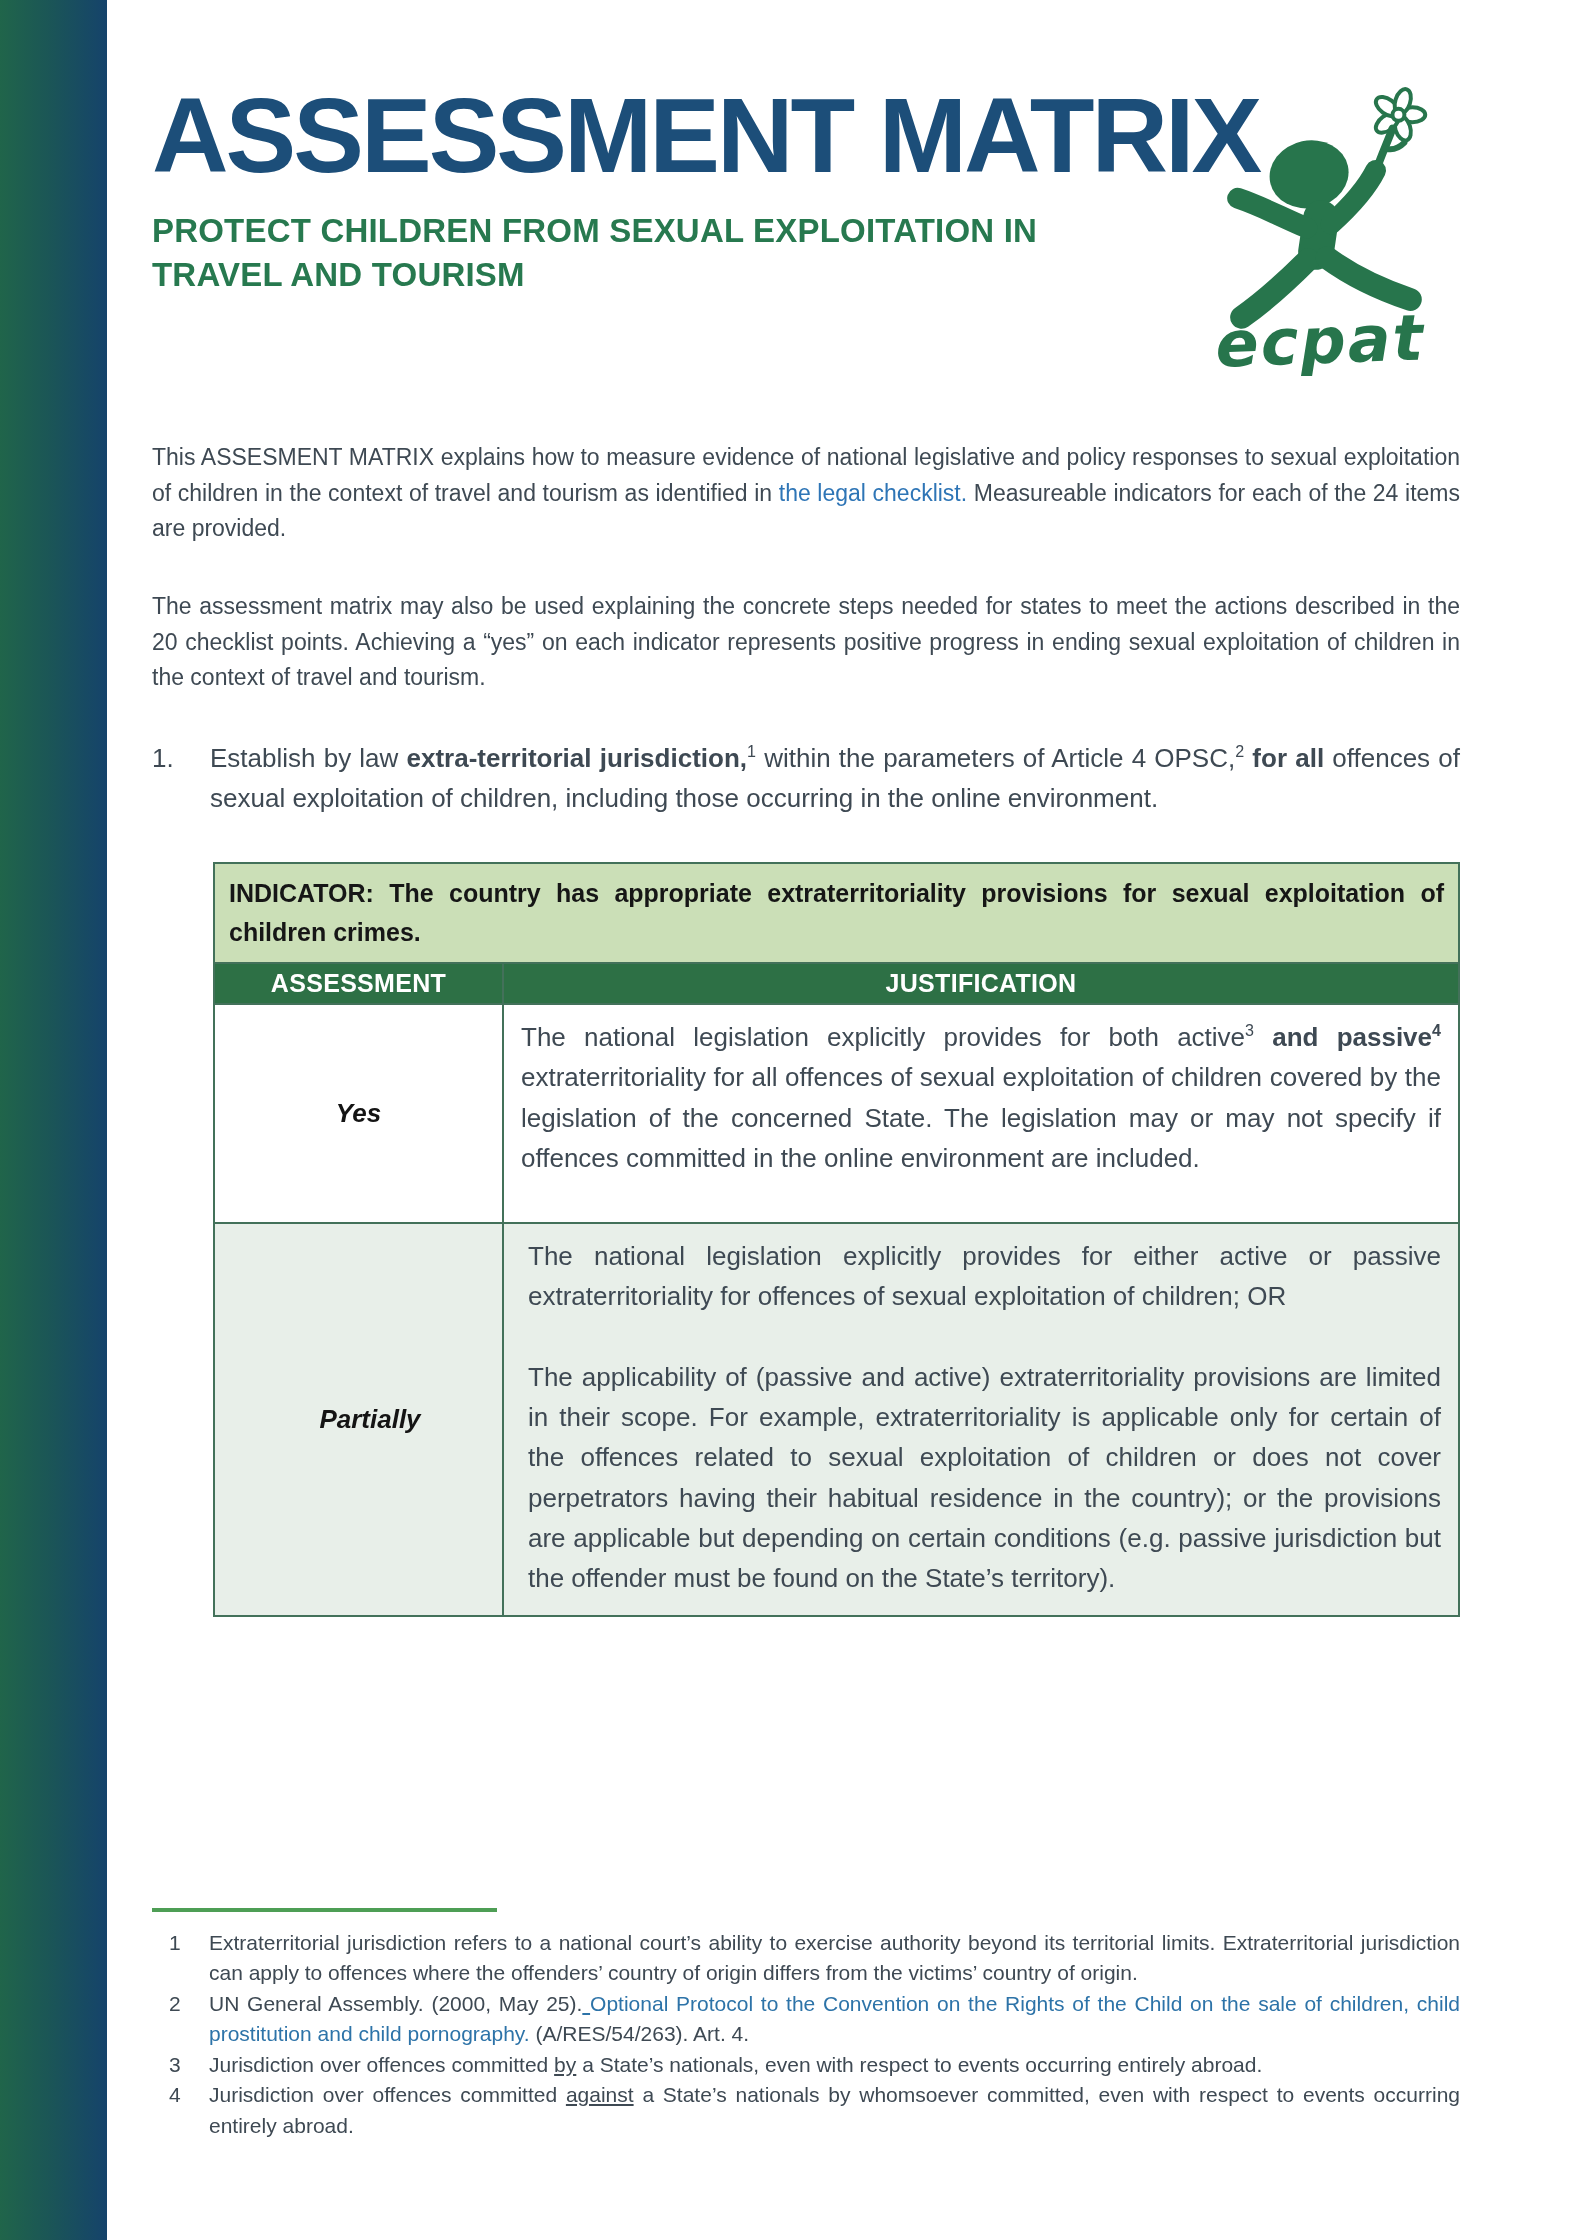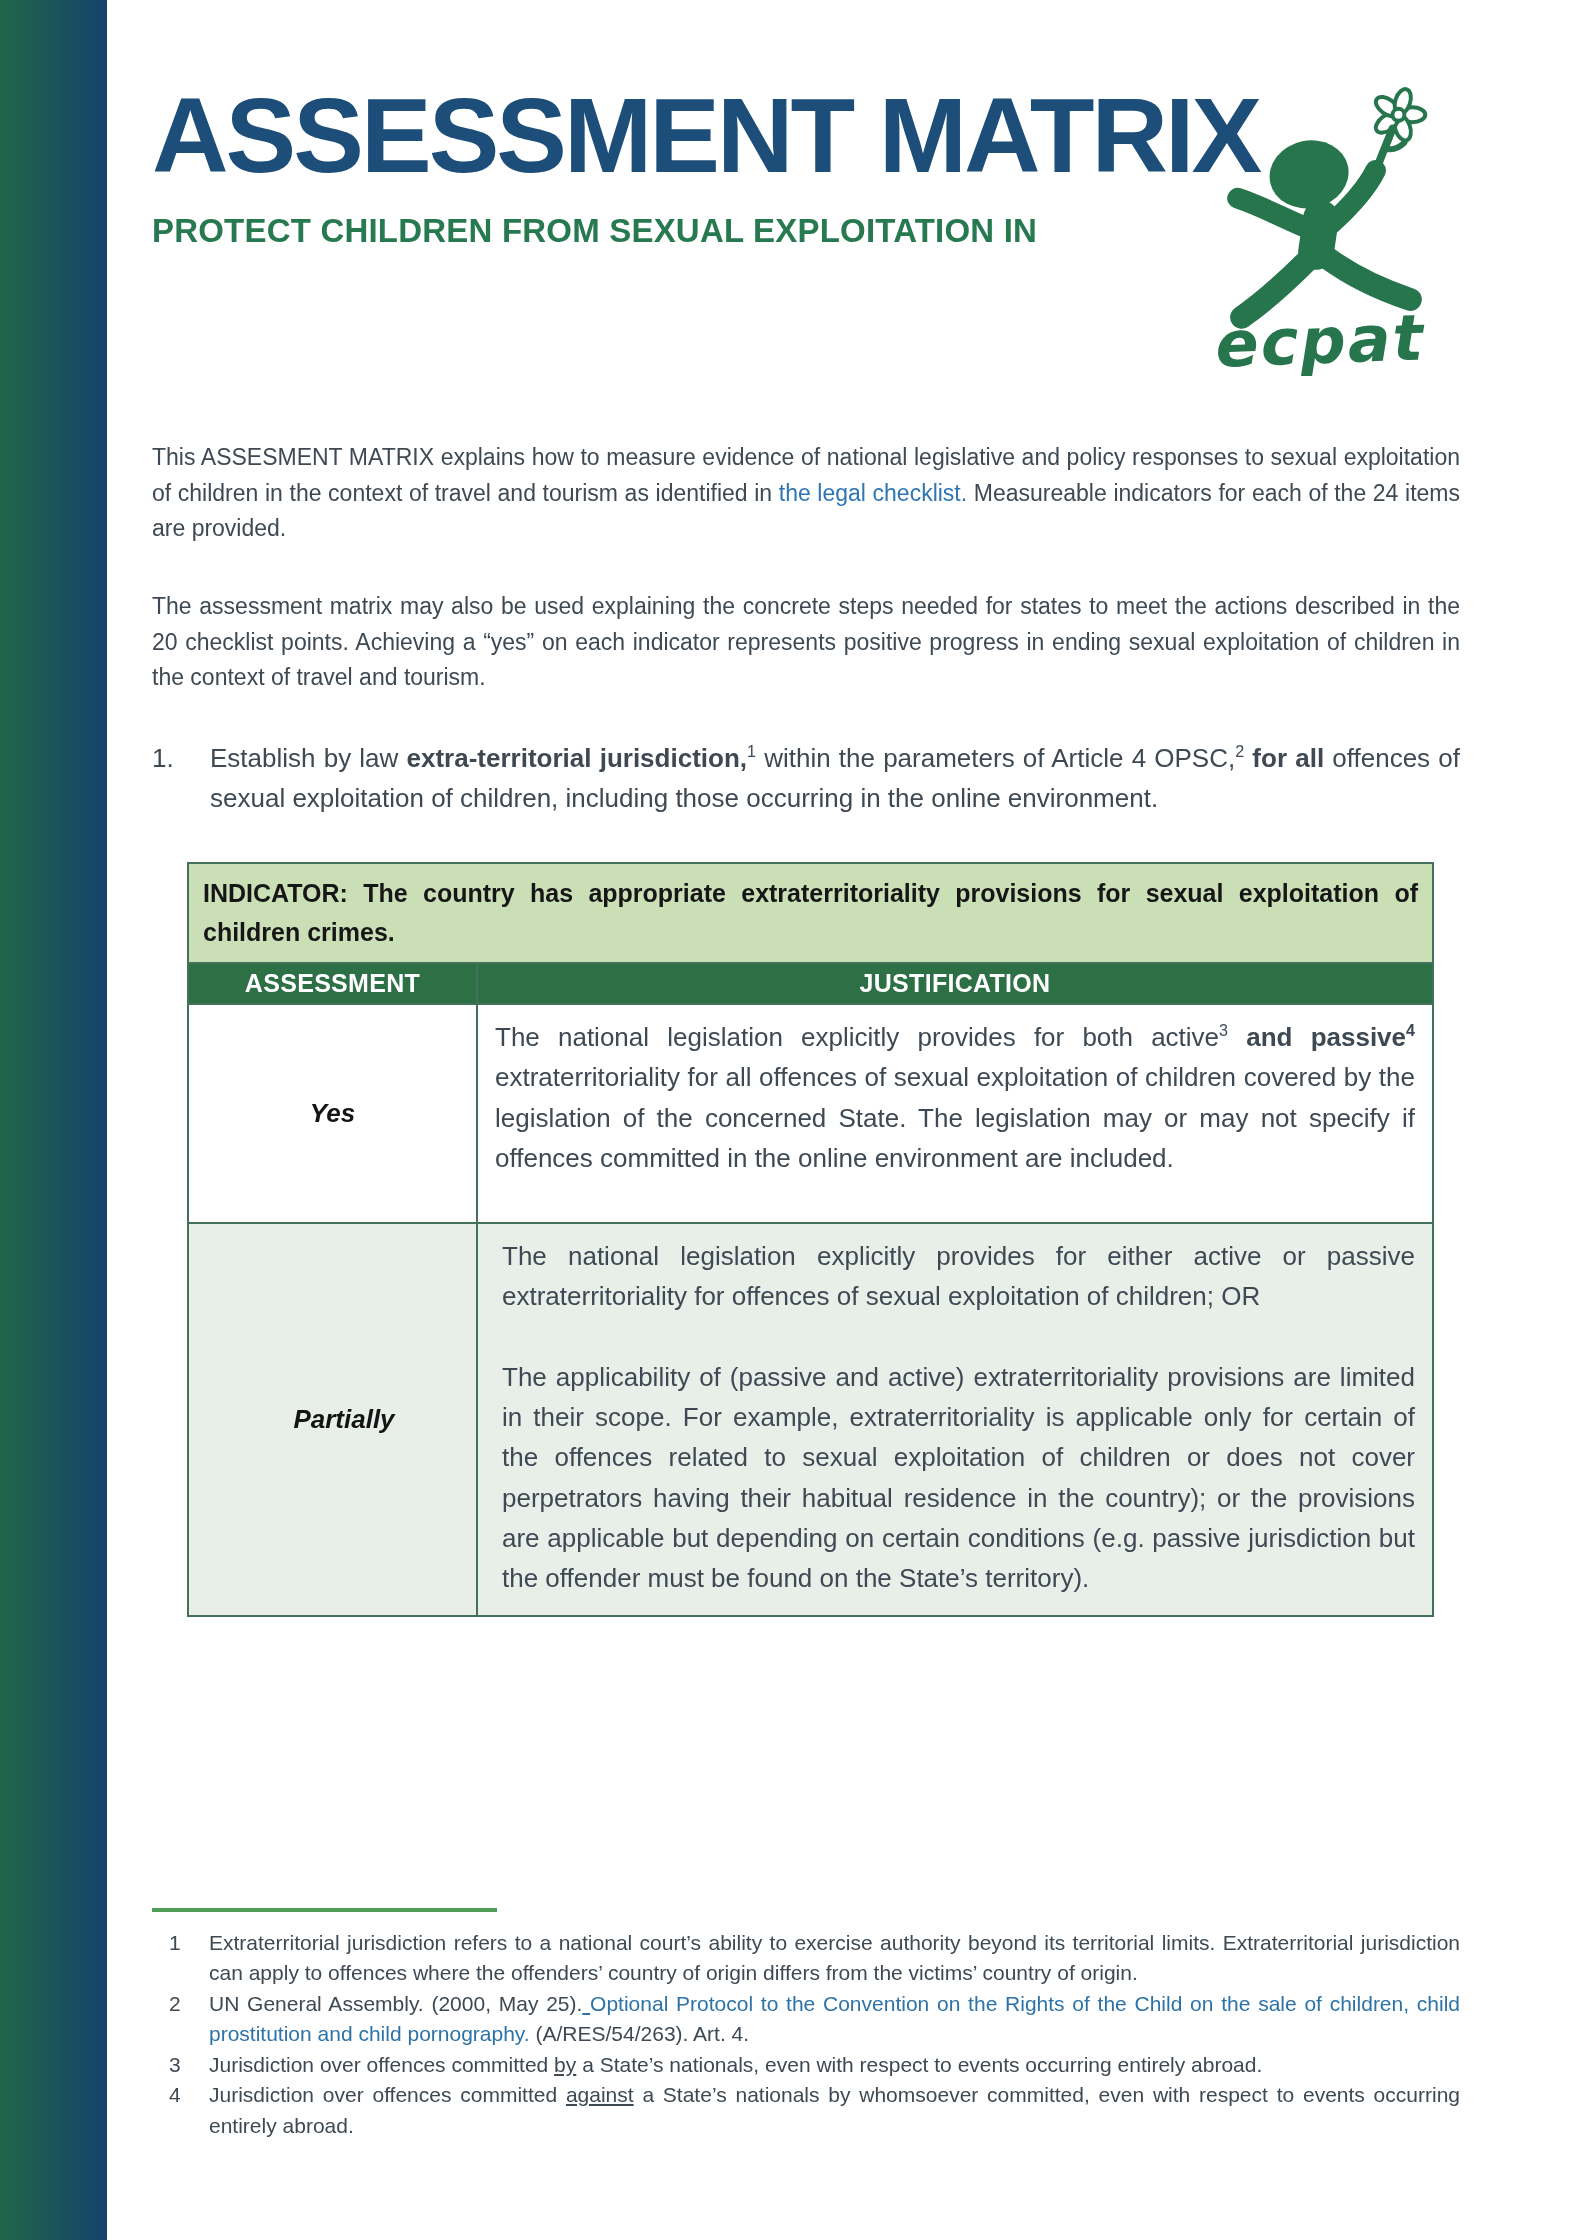--- a/index.html
+++ b/index.html
@@ -28,21 +28,21 @@
   .inline-link { color:#2e75b6; cursor:pointer; }
 
   .indicators-heading { margin-top:46px; margin-bottom:0; font-size:26px; font-weight:700; color:#343e48; }
 
   .list-item { display:flex; margin-top:42px; font-size:26px; color:#3e4953; line-height:1.55; }
   .list-num { width:58px; flex-shrink:0; }
   .list-text { text-align:justify; }
   .b { font-weight:700; }
   sup { font-size:0.62em; vertical-align:super; line-height:0; }
 
-  .assessment-table { margin-top:44px; margin-left:35px; width:1247px; border-collapse:collapse; table-layout:fixed; }
+  .assessment-table { margin-top:44px; margin-left:61px; width:1247px; border-collapse:collapse; table-layout:fixed; }
   .assessment-table th, .assessment-table td { border:2px solid #43715a; }
   .col-assess { width:289px; }
   .indicator-cell {
     background:#cbdfb7; color:#161616; font-weight:700; font-size:25px;
     line-height:1.55; padding:10px 14px; text-align:justify;
   }
   .assessment-table th {
     background:#2d7045; color:#ffffff; font-size:25px; font-weight:700;
     padding:5px 8px; letter-spacing:0.3px; text-align:center;
   }
@@ -74,20 +74,21 @@
 <div class="page">
   <div class="sidebar"></div>
 
   <div class="content">
 
     <div class="header-row">
       <div class="title-block">
         <h1 class="page-title">ASSESSMENT MATRIX</h1>
         <div class="subtitle">
           <div>PROTECT CHILDREN FROM SEXUAL EXPLOITATION IN</div>
+          <div>TRAVEL AND TOURISM</div>
         </div>
       </div>
       <div class="logo-box">
         <svg width="278" height="300" viewBox="0 0 280 300">
 
           <g transform="translate(218,38)">
             <ellipse cx="14" cy="0" rx="13" ry="7.5" transform="rotate(0)" fill="#ffffff" stroke="#27754c" stroke-width="4"></ellipse>
             <ellipse cx="14" cy="0" rx="13" ry="7.5" transform="rotate(72)" fill="#ffffff" stroke="#27754c" stroke-width="4"></ellipse>
             <ellipse cx="14" cy="0" rx="13" ry="7.5" transform="rotate(144)" fill="#ffffff" stroke="#27754c" stroke-width="4"></ellipse>
             <ellipse cx="14" cy="0" rx="13" ry="7.5" transform="rotate(216)" fill="#ffffff" stroke="#27754c" stroke-width="4"></ellipse>

